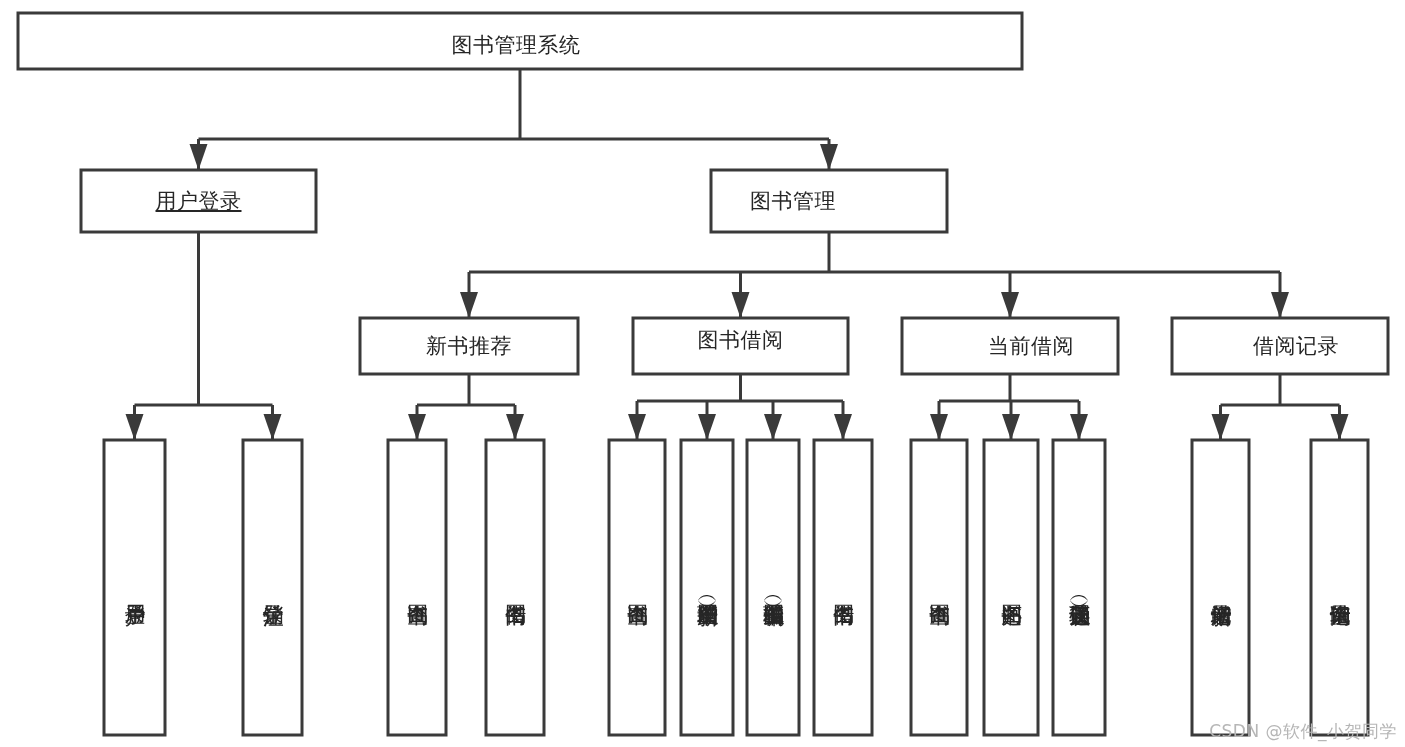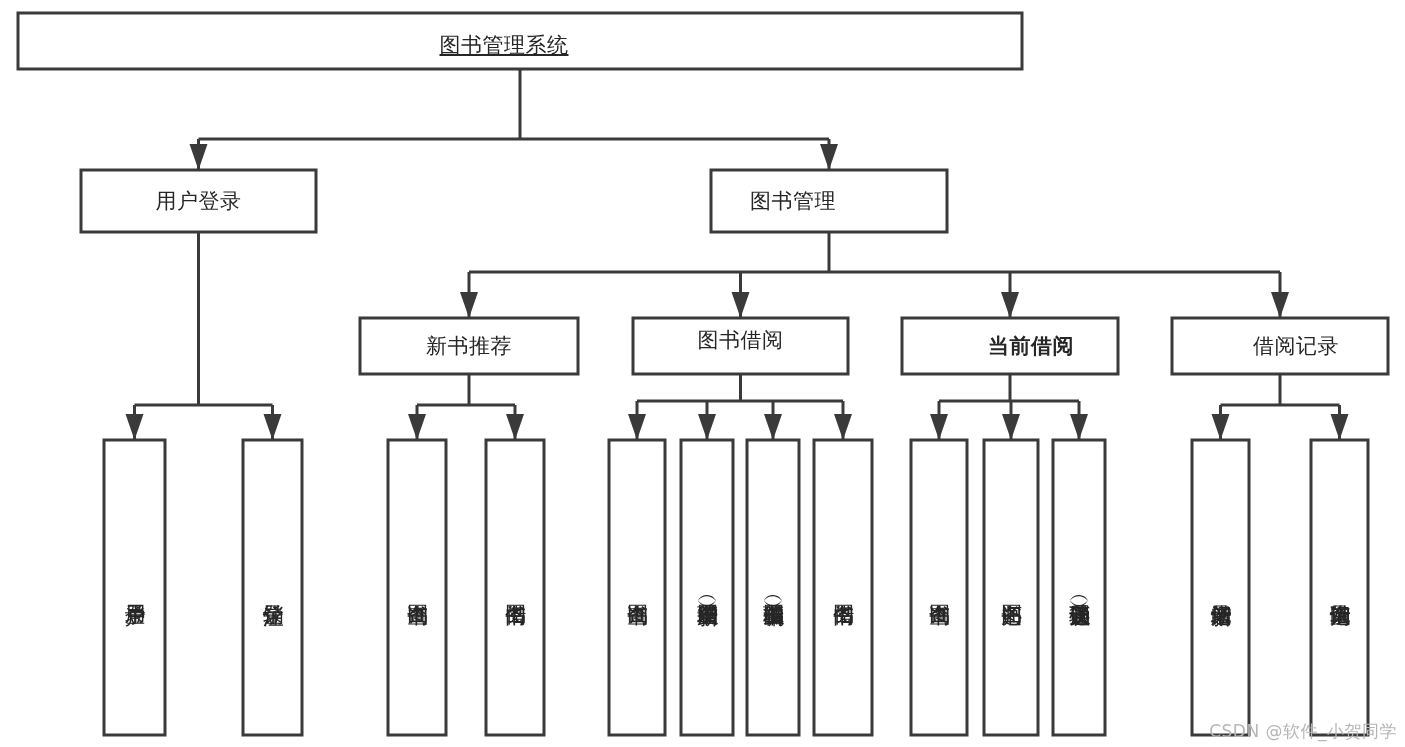--- a/index.html
+++ b/index.html
@@ -160,26 +160,26 @@
         <rect x="814" y="440" width="58" height="295" class="node-box"></rect>
         <rect x="911" y="440" width="56" height="295" class="node-box"></rect>
         <rect x="984" y="440" width="54" height="295" class="node-box"></rect>
         <rect x="1053" y="440" width="52" height="295" class="node-box"></rect>
         <rect x="1192" y="440" width="57" height="295" class="node-box"></rect>
         <rect x="1311" y="440" width="57" height="295" class="node-box"></rect>
       </g>
   </svg>
 
   <div id="labels-layer">
-      <div class="node-label-h" style="left: 2px; top: 13px; width: 1004px; height: 64px; text-decoration: underline;">图书管理系统</div>
-      <div class="node-label-h" style="left: 81px; top: 170px; width: 235px; height: 62px;">用户登录</div>
+      <div class="node-label-h" style="left: 14px; top: 13px; width: 1004px; height: 64px;">图书管理系统</div>
+      <div class="node-label-h" style="left: 81px; top: 170px; width: 235px; height: 62px; text-decoration: underline;">用户登录</div>
       <div class="node-label-h" style="left: 675px; top: 170px; width: 236px; height: 62px;">图书管理</div>
       <div class="node-label-h" style="left: 360px; top: 318px; width: 218px; height: 56px; text-align: right;">新书推荐</div>
       <div class="node-label-h" style="left: 633px; top: 318px; width: 215px; height: 44px;">图书借阅</div>
-      <div class="node-label-h" style="left: 902px; top: 318px; width: 258px; height: 56px; font-weight: bold;">当前借阅</div>
+      <div class="node-label-h" style="left: 902px; top: 318px; width: 258px; height: 56px;">当前借阅</div>
       <div class="node-label-h" style="left: 1172px; top: 318px; width: 248px; height: 56px;">借阅记录</div>
       <div class="node-label-v" style="left: 104px; top: 440px; width: 61px; height: 295px;">用户登录</div>
       <div class="node-label-v" style="left: 243px; top: 440px; width: 59px; height: 295px;">注销登录</div>
       <div class="node-label-v" style="left: 388px; top: 440px; width: 58px; height: 295px;">查询图书</div>
       <div class="node-label-v" style="left: 486px; top: 440px; width: 58px; height: 295px;">借阅图书</div>
       <div class="node-label-v" style="left: 609px; top: 440px; width: 56px; height: 295px;">查询图书</div>
       <div class="node-label-v" style="left: 681px; top: 440px; width: 52px; height: 295px;">新增图书（管理员）</div>
       <div class="node-label-v" style="left: 747px; top: 440px; width: 52px; height: 295px;">编辑图书（管理员）</div>
       <div class="node-label-v" style="left: 814px; top: 440px; width: 58px; height: 295px;">借阅图书</div>
       <div class="node-label-v" style="left: 911px; top: 440px; width: 56px; height: 295px;">查询图书</div>

